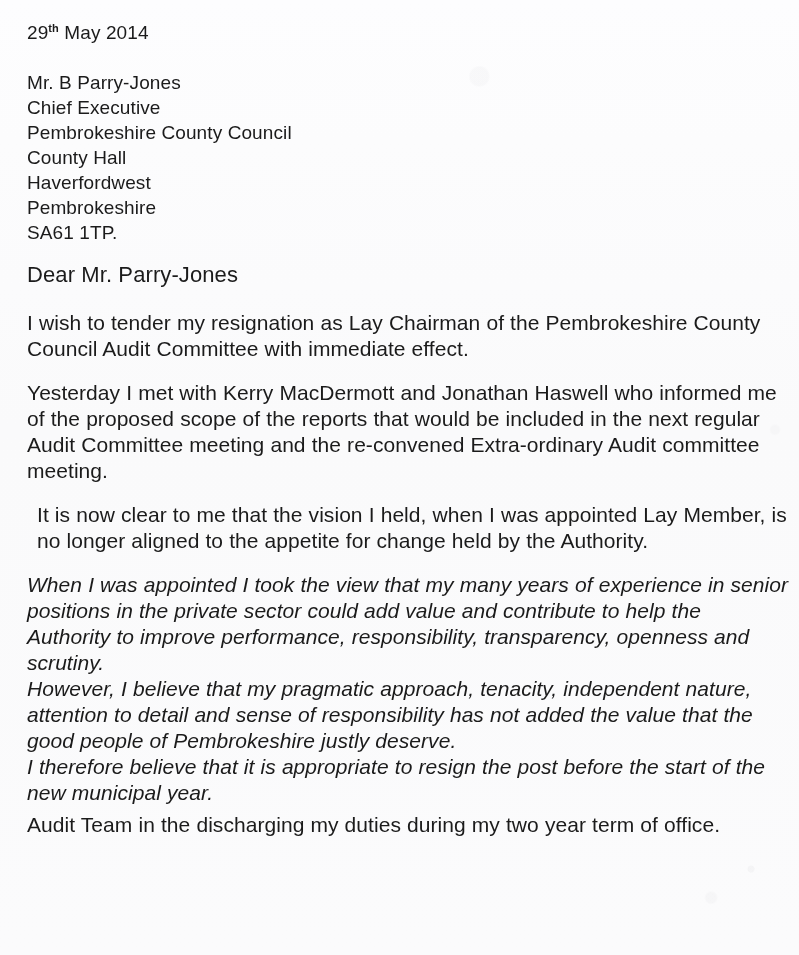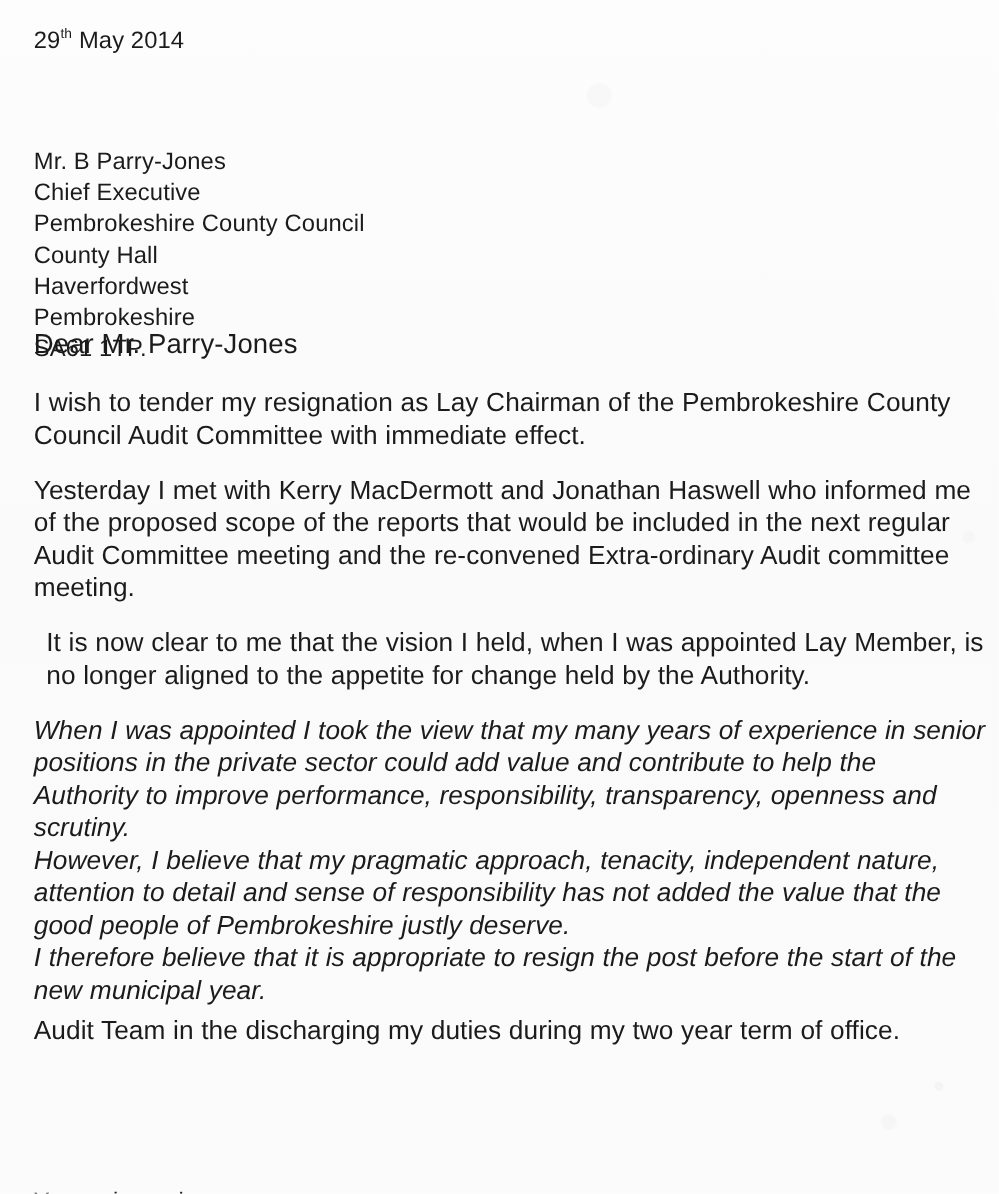--- a/index.html
+++ b/index.html
@@ -46,30 +46,30 @@
     left: 0;
     top: 20px;
     font-size: 19px;
     line-height: 26px;
     letter-spacing: 0.1px;
   }
   .date-line sup {
     font-size: 11px;
     vertical-align: super;
     line-height: 0;
+    font-weight: bold;
   }
 
   .address-block {
     position: absolute;
     left: 0;
     top: 70px;
     font-size: 19px;
     line-height: 25px;
     letter-spacing: 0.1px;
-    margin-top: 47px;
   }
   .address-block .addr-line {
     display: block;
     white-space: pre;
   }
 
   .salutation {
     position: absolute;
     left: 0;
     top: 262px;

